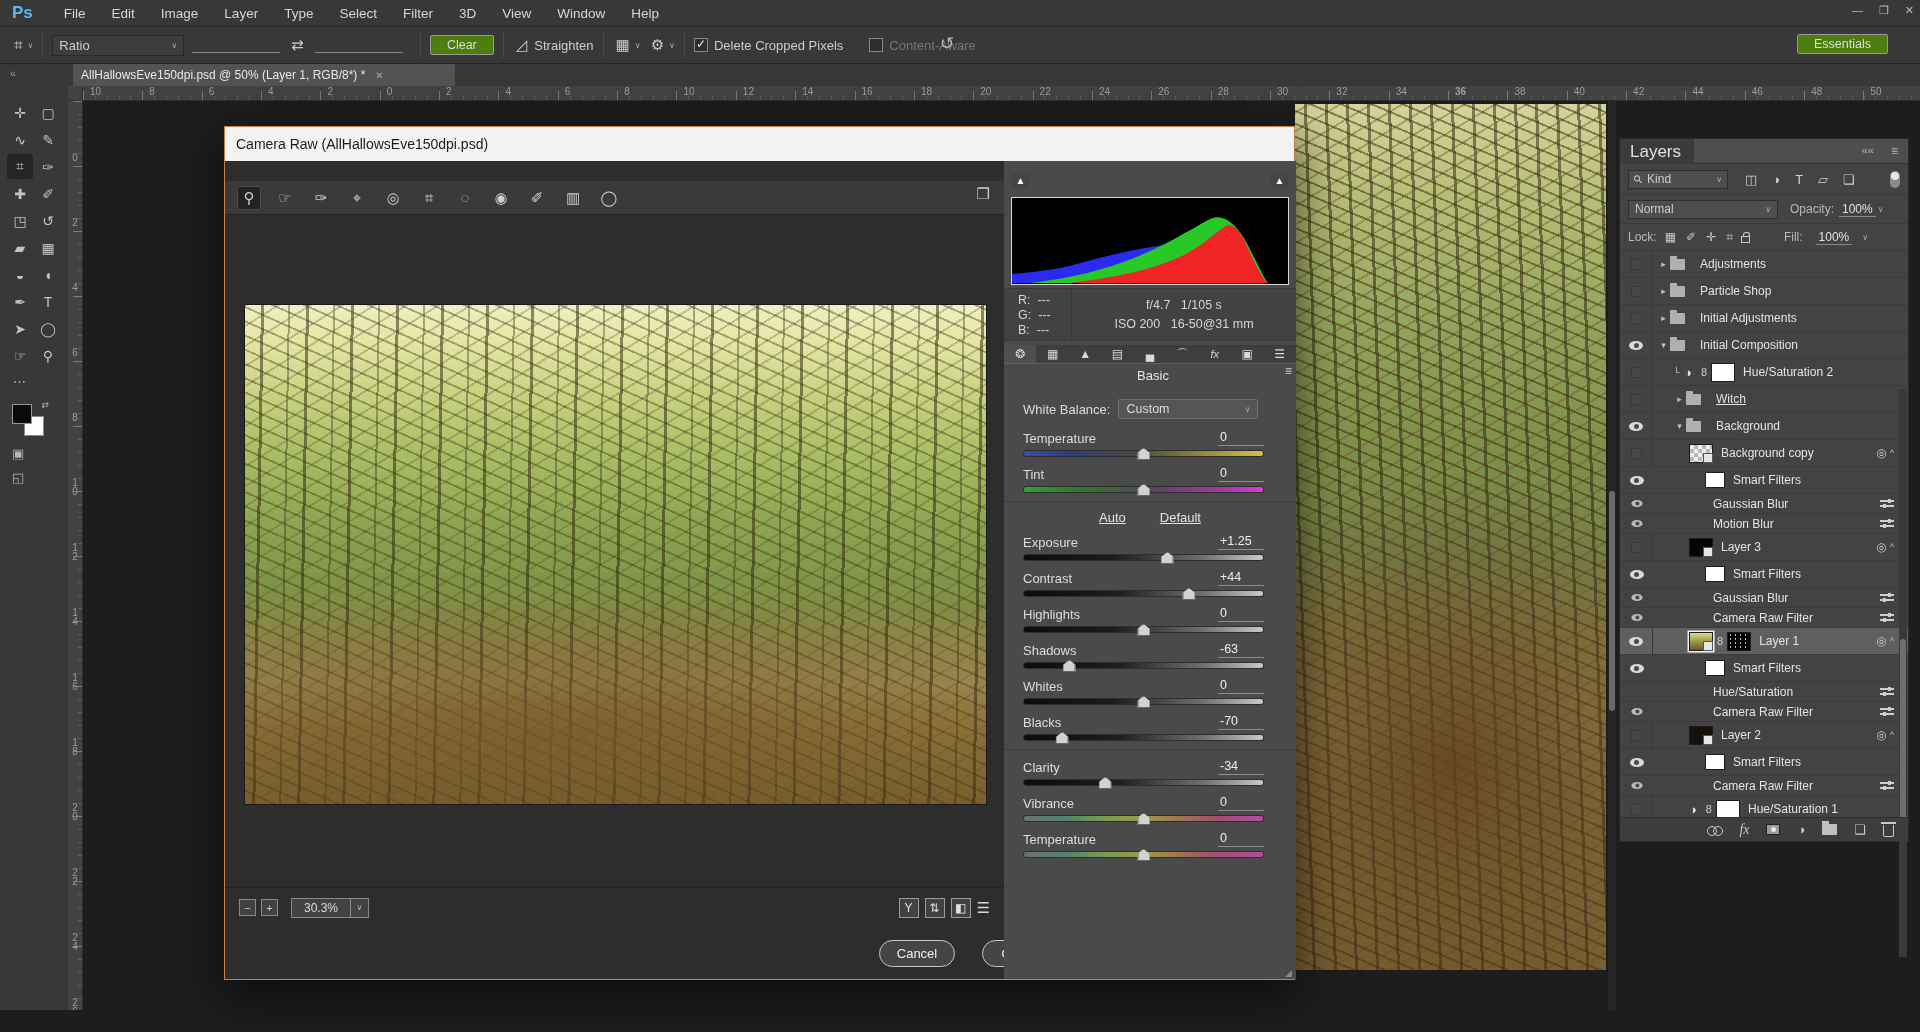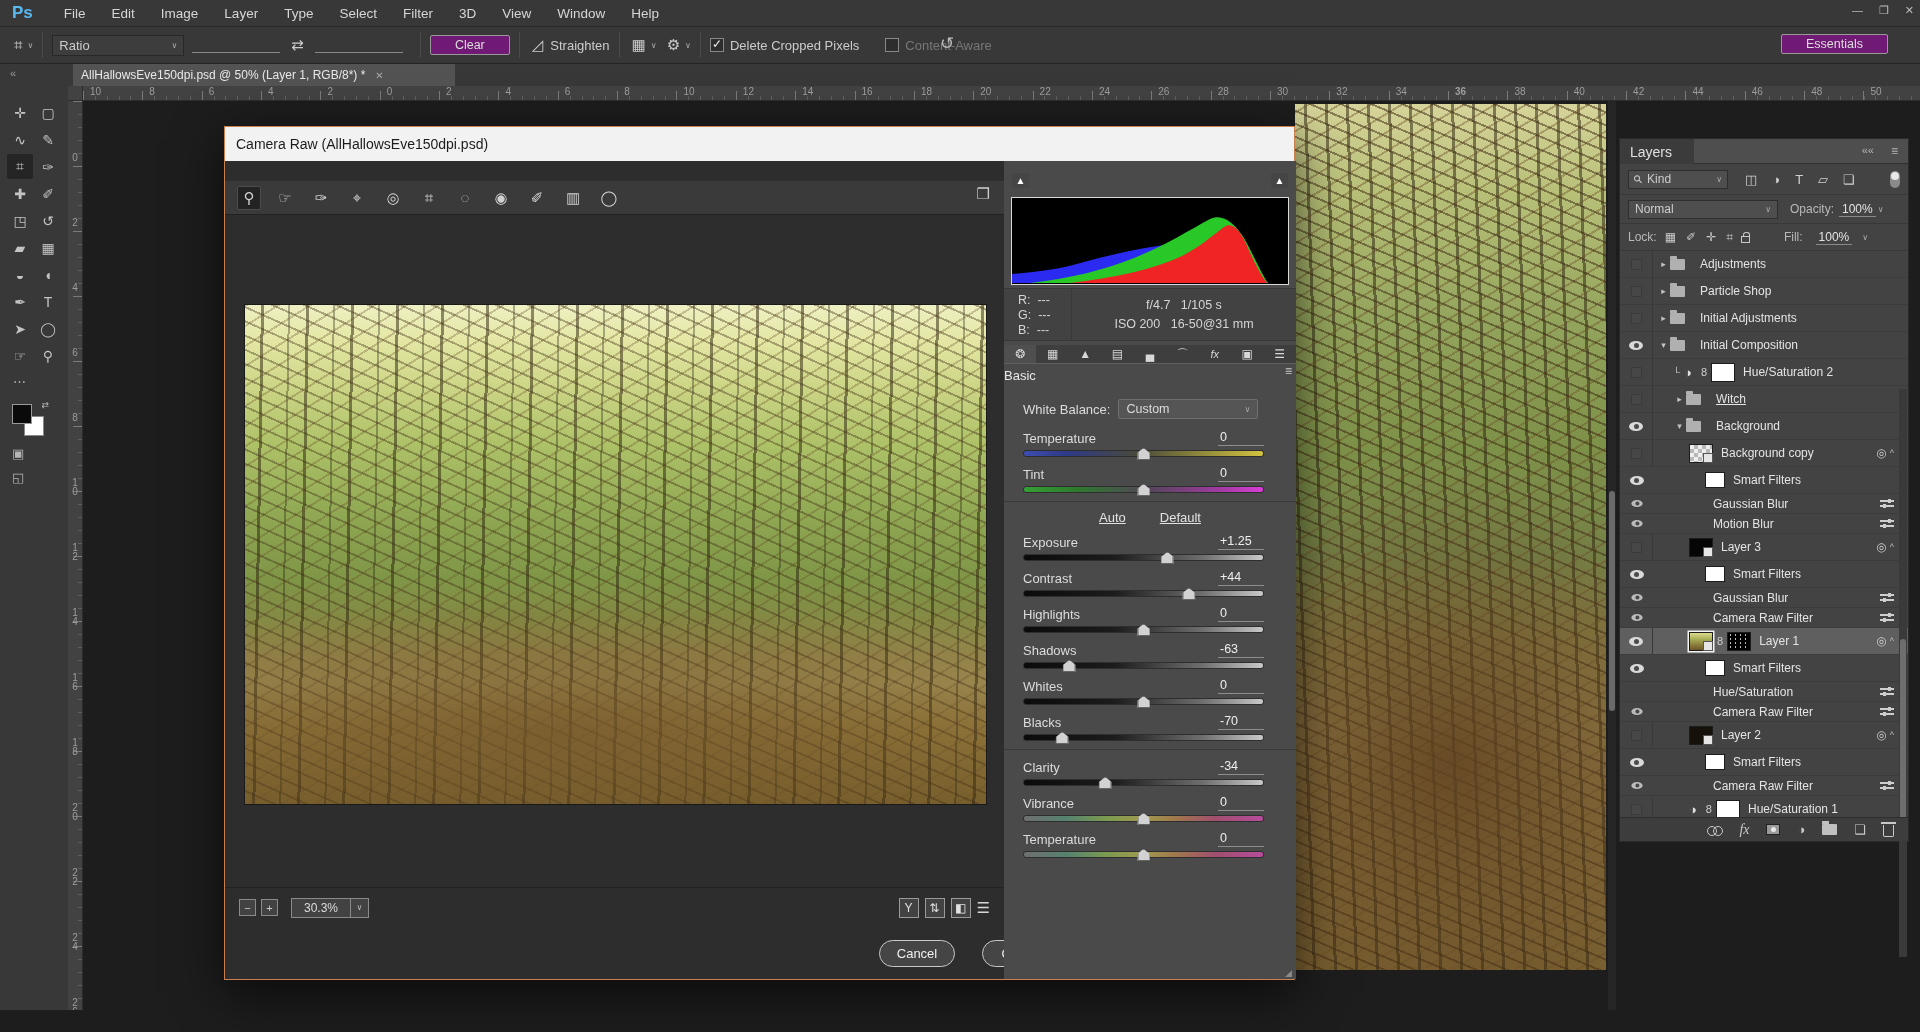--- a/index.html
+++ b/index.html
@@ -9,21 +9,21 @@
 #menubar{position:absolute;left:0;top:0;width:1920px;height:27px;background:#383838;border-bottom:1px solid #2a2a2a;display:flex;align-items:center}
 #pslogo{color:#59b9f2;font-weight:bold;font-size:17px;margin:0 18px 0 12px}
 .menu-item{font-size:13.5px;color:#d6d6d6;padding:0 13px;line-height:27px}
 #wincontrols{position:absolute;right:6px;top:0;height:20px;display:flex;gap:16px;align-items:center;color:#bbb;font-size:11px}
 #optionsbar{position:absolute;left:0;top:27px;width:1920px;height:37px;background:#383838;border-bottom:1px solid #242424;display:flex;align-items:center;font-size:13px;color:#ccc}
 .sep{width:1px;height:26px;background:#4a4a4a;margin:0 9px}
 .ob-ic{font-size:15px;color:#ccc;margin:0 3px}
 .dd-arrow{font-size:8px;color:#aaa;margin-left:2px}
 .select-box{background:#3d3d3d;border:1px solid #282828;height:21px;display:flex;align-items:center;padding:0 6px;justify-content:space-between}
 .ufield{width:88px;border-bottom:1px solid #888;height:16px;margin:0 8px}
-.btn{border:1px solid #999;border-radius:2px;padding:2px 24px;font-size:12.5px;color:#ddd;background:#701a75}
+.btn{border:1px solid #999;border-radius:2px;padding:2px 16px;font-size:12.5px;color:#ddd;background:#4d7c0f}
 .cb{width:14px;height:14px;border:1px solid #888;background:#2d2d2d;margin-right:6px;position:relative;flex:none}
 .cb.checked{background:#2d2d2d}
 .cb.checked::after{content:"✓";position:absolute;left:1px;top:-2px;color:#eee;font-size:12px}
 .dim{color:#777}
 #reset-ic{position:absolute;left:940px;top:6px;font-size:17px;color:#bbb}
 #workspace-btn{position:absolute;right:32px;top:7px}
 
 #tabbar{position:absolute;left:0;top:64px;width:1920px;height:22px;background:#383838}
 #doc-tab{position:absolute;left:73px;top:0;width:382px;height:22px;background:#535353;display:flex;align-items:center;padding:0 8px;font-size:12px;color:#e8e8e8}
 #tab-close{margin-left:10px;color:#aaa;font-size:10px}
@@ -99,41 +99,41 @@
 #acr-right{position:absolute;left:779px;top:0;width:292px;height:100%;background:#4a4a4a}
 .clip-tri{position:absolute;top:12px;width:17px;height:15px;background:#454545;border-radius:2px;display:flex;align-items:center;justify-content:center;color:#fff;font-size:10px}
 #hist{position:absolute;left:7px;top:36px;width:278px;height:88px;background:#000;border:1px solid #d8d8d8}
 #exif{position:absolute;left:0px;top:127px;width:292px;height:53px;background:#424242;border-top:1px solid #383838;border-bottom:1px solid #383838;display:flex;font-size:12.5px;color:#d5d5d5}
 #exif-rgb{width:68px;padding:4px 0 0 14px;border-right:1px solid #383838;line-height:15px}
 #exif-info{flex:1;text-align:center;padding-top:7px;line-height:19px}
 #acr-tabs{position:absolute;left:0;top:184px;width:292px;height:19px;background:#3e3e3e;border-bottom:1px solid #5f5f5f;display:flex}
 .acr-tab{flex:1;display:flex;align-items:center;justify-content:center;font-size:12px;color:#d8d8d8}
 .acr-tab.active{background:#4f4f4f}
 .acr-tab .it{font-style:italic;font-size:11px}
-#panel-head{position:absolute;left:0;top:203px;width:298px;height:22px;display:flex;align-items:center;font-size:13px;color:#e8e8e8}
+#panel-head{position:absolute;left:0;top:203px;width:298px;height:22px;display:flex;align-items:center;justify-content:center;font-size:13px;color:#e8e8e8}
 #panel-menu{position:absolute;right:10px;top:0;font-size:12px;color:#ccc}
 #basic-content{position:absolute;left:0;top:228px;width:292px;bottom:0;padding:6px 0 0 0;font-size:13px;color:#dcdcdc}
 #wb-row{display:flex;align-items:center;margin:4px 0 10px 19px}
 #wb-select{width:140px;height:20px;background:#555;border:1px solid #6e6e6e;border-radius:2px;margin-left:8px;display:flex;align-items:center;justify-content:space-between;padding:0 7px;font-size:12.5px}
 .sl-block{margin:0 32px 8px 19px}
 .sl-top{display:flex;justify-content:space-between;align-items:flex-end;height:17px}
 .sl-val{width:46px;border-bottom:1px solid #8d8d8d;font-size:12.5px;padding:0 0 1px 2px;color:#eee}
 .sl-track{position:relative;height:7px;margin-top:4px;border-radius:3px;border:1px solid #2e2e2e}
 .tr-temp{background:linear-gradient(90deg,#3d4db0 0%,#2e3a85 18%,#4a4a3a 48%,#8a843c 72%,#d4c340 100%)}
 .tr-tint{background:linear-gradient(90deg,#35a035 0%,#2d7a2d 22%,#54455a 52%,#a23aa2 82%,#d83ed8 100%)}
 .tr-tone{background:linear-gradient(90deg,#0b0b0b 0%,#1c1c1c 38%,#6f6f6f 75%,#c9c9c9 100%)}
 .tr-rainbow{background:linear-gradient(90deg,#6f6f6f 0%,#55836f 18%,#7a9a50 34%,#a09a4e 50%,#a0764c 64%,#a04f6e 80%,#b84c9c 100%)}
 .sl-thumb{position:absolute;top:-3px;width:13px;height:12px;background:#d2d2d2;border:1px solid #666;clip-path:polygon(50% 0,100% 42%,100% 100%,0 100%,0 42%);transform:translateX(-50%)}
 .divider{height:1px;background:#3a3a3a;margin:6px 0 8px 0}
 #auto-row{display:flex;justify-content:center;gap:34px;margin:2px 0 8px 0;font-size:13px}
 .linklike{text-decoration:underline;color:#e2e2e2}
 
 #layers{position:absolute;left:1619px;top:138px;width:290px;height:704px;background:#434343;border:1px solid #2a2a2a;font-size:12px}
 #lp-tabrow{position:relative;height:25px;background:#4e4e4e;border-bottom:1px solid #303030}
-#lp-tab{position:absolute;left:0;top:0;width:74px;height:25px;background:#3b3b3b;color:#e0e0e0;display:flex;align-items:center;padding-left:10px;font-size:14px}
+#lp-tab{position:absolute;left:0;top:0;width:74px;height:25px;background:#3b3b3b;color:#e0e0e0;display:flex;align-items:center;padding-left:10px;font-size:17px}
 #lp-collapse{position:absolute;right:34px;top:5px;color:#b5b5b5;font-size:11px}
 #lp-menu{position:absolute;right:10px;top:5px;color:#b5b5b5;font-size:12px}
 #lp-filterrow{position:relative;height:31px;border-bottom:1px solid #383838;display:flex;align-items:center;padding:0 8px;gap:9px}
 #kind-select{width:100px;height:19px;background:#4e4e4e;border:1px solid #2e2e2e;display:flex;align-items:center;padding:0 5px;gap:5px}
 #kind-search{display:inline-block;transform:rotate(-45deg);font-size:11px;color:#ccc}
 .flt-ic{font-size:13px;color:#d0d0d0}
 #flt-toggle{margin-left:auto;width:10px;height:17px;border-radius:5px;background:#8a8a8a;position:relative}
 #flt-toggle::after{content:"";position:absolute;left:1px;top:1px;width:8px;height:8px;border-radius:50%;background:#e8e8e8}
 #lp-blendrow{position:relative;height:29px;border-bottom:1px solid #383838;display:flex;align-items:center;padding:0 8px}
 #blend-select{width:150px;height:19px;background:#4e4e4e;border:1px solid #2e2e2e;display:flex;align-items:center;justify-content:space-between;padding:0 6px}

